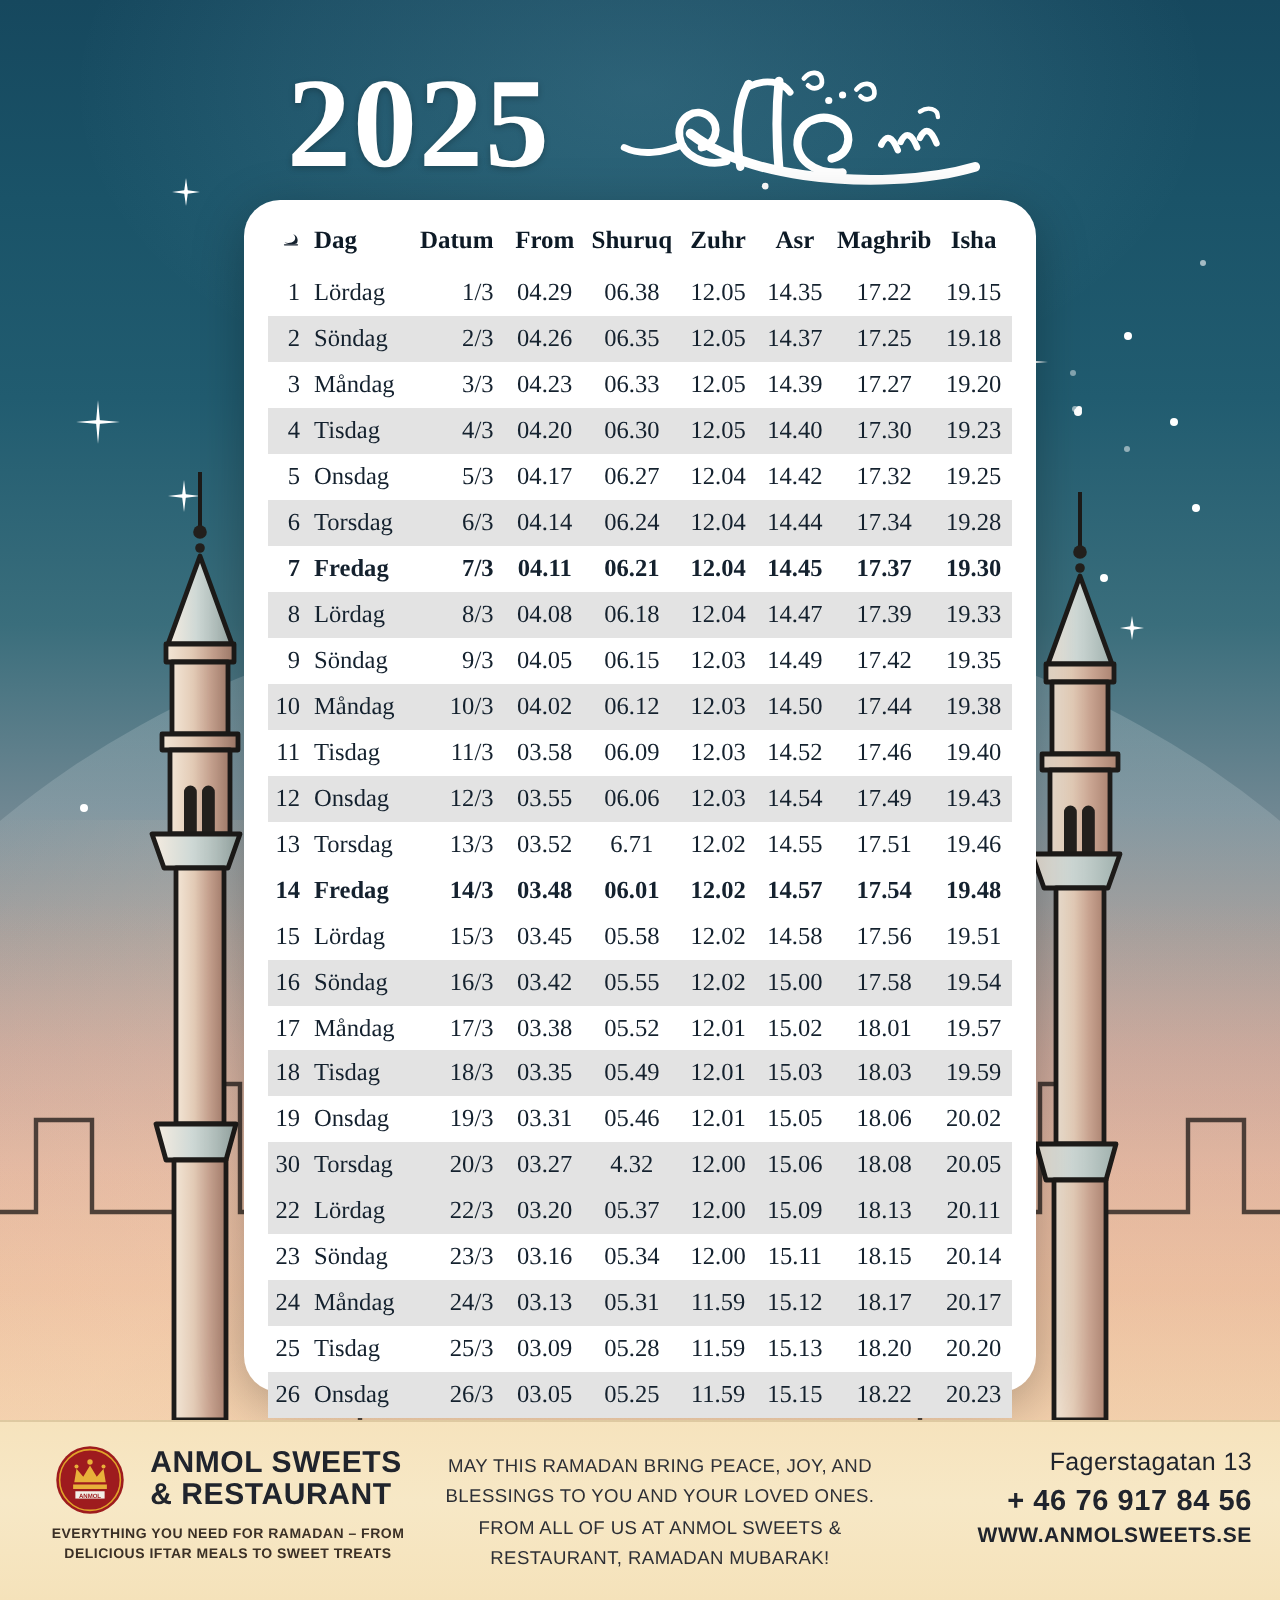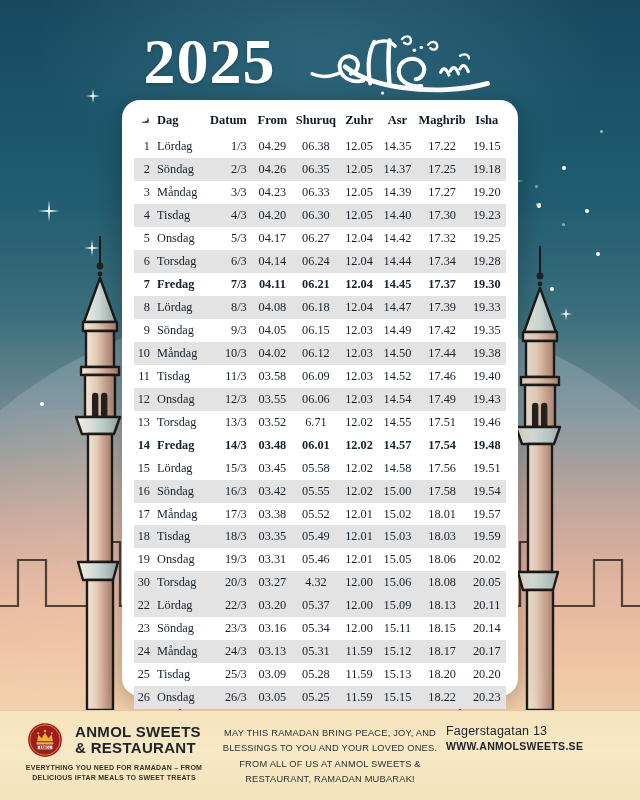--- a/index.html
+++ b/index.html
@@ -288,20 +288,21 @@
     font-weight: 400;
     line-height: 1.65;
     letter-spacing: 0.2px;
     color: #2d2f35;
     text-transform: uppercase;
     padding-top: 4px;
   }
 
   .contact-col {
     width: 180px;
+    text-align: right;
     color: #20242c;
     padding-top: 1px;
   }
   .addr {
     font-size: 12.5px;
     font-weight: 400;
     line-height: 1.3;
     letter-spacing: 0.2px;
   }
   .phone {
@@ -840,19 +841,20 @@
             <div class="brand-name">&amp; RESTAURANT</div>
           </div>
         </div>
         <div class="brand-tag">Everything you need for Ramadan – from delicious Iftar meals to sweet treats</div>
       </div>
 
       <div class="msg-col">May this Ramadan bring peace, joy, and blessings to you and your loved ones. From all of us at Anmol Sweets &amp; Restaurant, Ramadan Mubarak!</div>
 
       <div class="contact-col">
         <div class="addr">Fagerstagatan 13</div>
+        <div class="phone">+ 46 76 917 84 56</div>
         <div class="web">WWW.ANMOLSWEETS.SE</div>
       </div>
 
     </div>
   </div>
 
 </div>
 
 </body></html>

